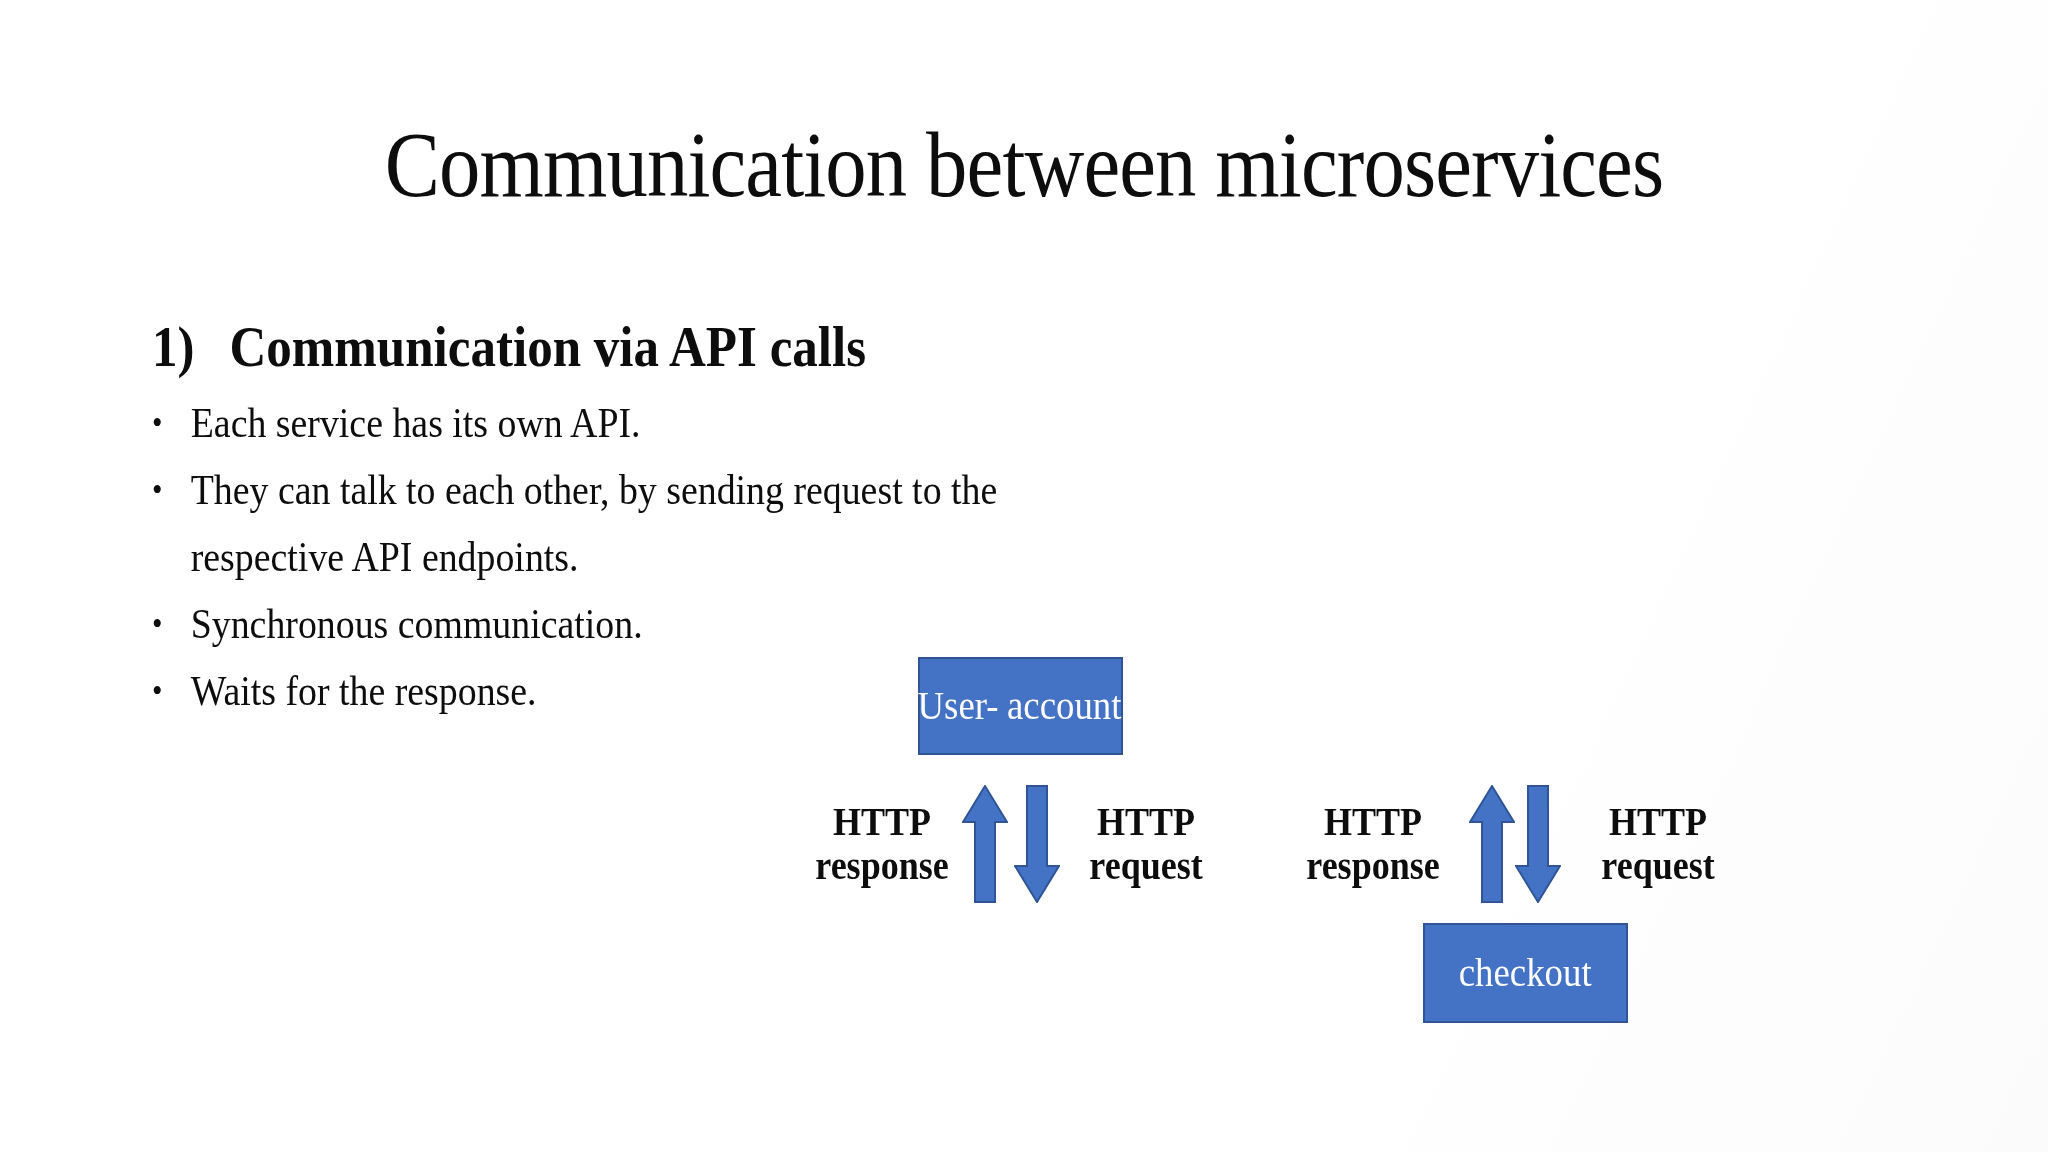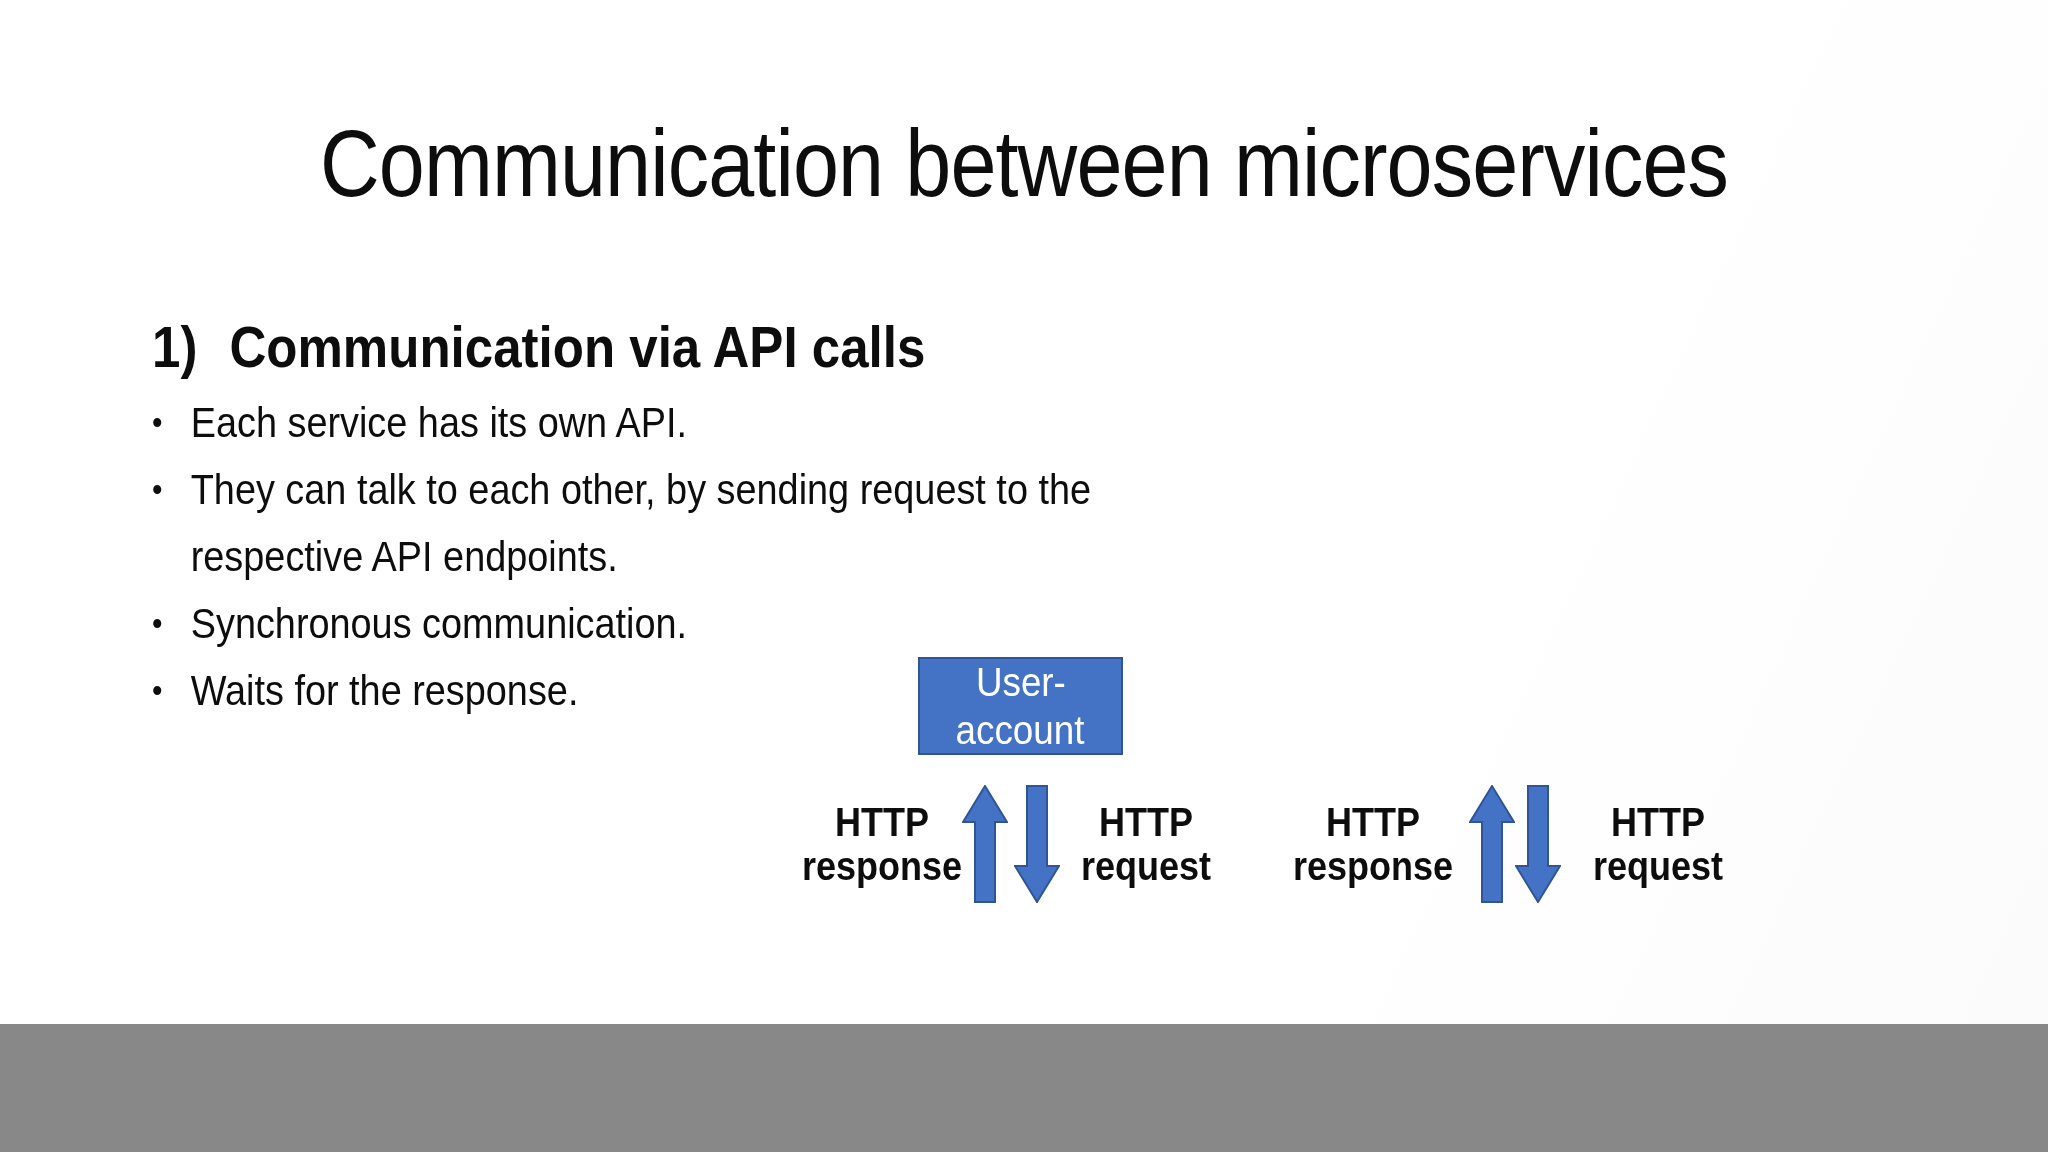--- a/index.html
+++ b/index.html
@@ -1,20 +1,20 @@
 <!DOCTYPE html>
 <html style="--box_fill: #4472c4; --box_border: #2f5597; --arrow_fill: #4472c4; --arrow_border: #2f5597; --box_text: #ffffff; --body_text: #0d0d0d;"><head>
 <meta charset="utf-8">
 <style>
   html,body { margin:0; padding:0; background:#888; }
   .slide {
     position:relative;
-    width:2048px; height:1024px;
+    width:2048px; height:1152px;
     background: linear-gradient(115deg, #ffffff 70%, #fbfbfc 100%);
-    font-family:Liberation Sans, sans-serif;
+    font-family:Liberation Serif, serif;
     color:#0d0d0d;
     overflow:hidden;
   }
   .condensed { transform:scaleX(0.88); }
   .title {
     position:absolute; left:0; right:0; top:104px;
     font-size:94px; line-height:120px; font-weight:400;
     text-align:center; letter-spacing:-1px;
     transform:scaleX(0.88); transform-origin:50% 50%;
     white-space:nowrap;
@@ -40,21 +40,21 @@
 
   .diagram { position:absolute; width:560px; height:420px; }
   .diagram-1 { left:760px; top:640px; }
   .diagram-2 { left:1250px; top:640px; }
 
   .service-box {
     position:absolute; width:205px;
     background:var(--box_fill,#4472c4);
     border:2px solid var(--box_border,#2f5597);
     box-sizing:border-box;
-    display:flex; flex-direction:column; align-items:center; justify-content:center;
+    display:flex; flex-direction:row; align-items:center; justify-content:center;
     color:var(--box_text,#ffffff);
     font-size:40px; line-height:48px; font-weight:400;
     text-align:center;
   }
   .service-box .line { transform:scaleX(0.92); white-space:nowrap; }
 
   .arrow { position:absolute; width:46px; height:118px; }
 
   .http-label {
     position:absolute; width:220px;
@@ -133,15 +133,18 @@
     </svg>
     <svg class="arrow" style="left:265px; top:145px;" viewBox="0 0 46 118">
       <polygon points="13,1 33,1 33,81 45,81 23,117 1,81 13,81" fill="var(--arrow_fill,#4472c4)" stroke="var(--arrow_border,#2f5597)" stroke-width="2"></polygon>
     </svg>
 
     <div class="http-label" style="left:298px; top:160px;">
       <div class="line">HTTP</div>
       <div class="line">request</div>
     </div>
 
+    <div class="service-box" style="left:173px; top:283px; height:100px;">
+      <span class="line">checkout</span>
+    </div>
   </div>
 
 </div>
 
 </body></html>

